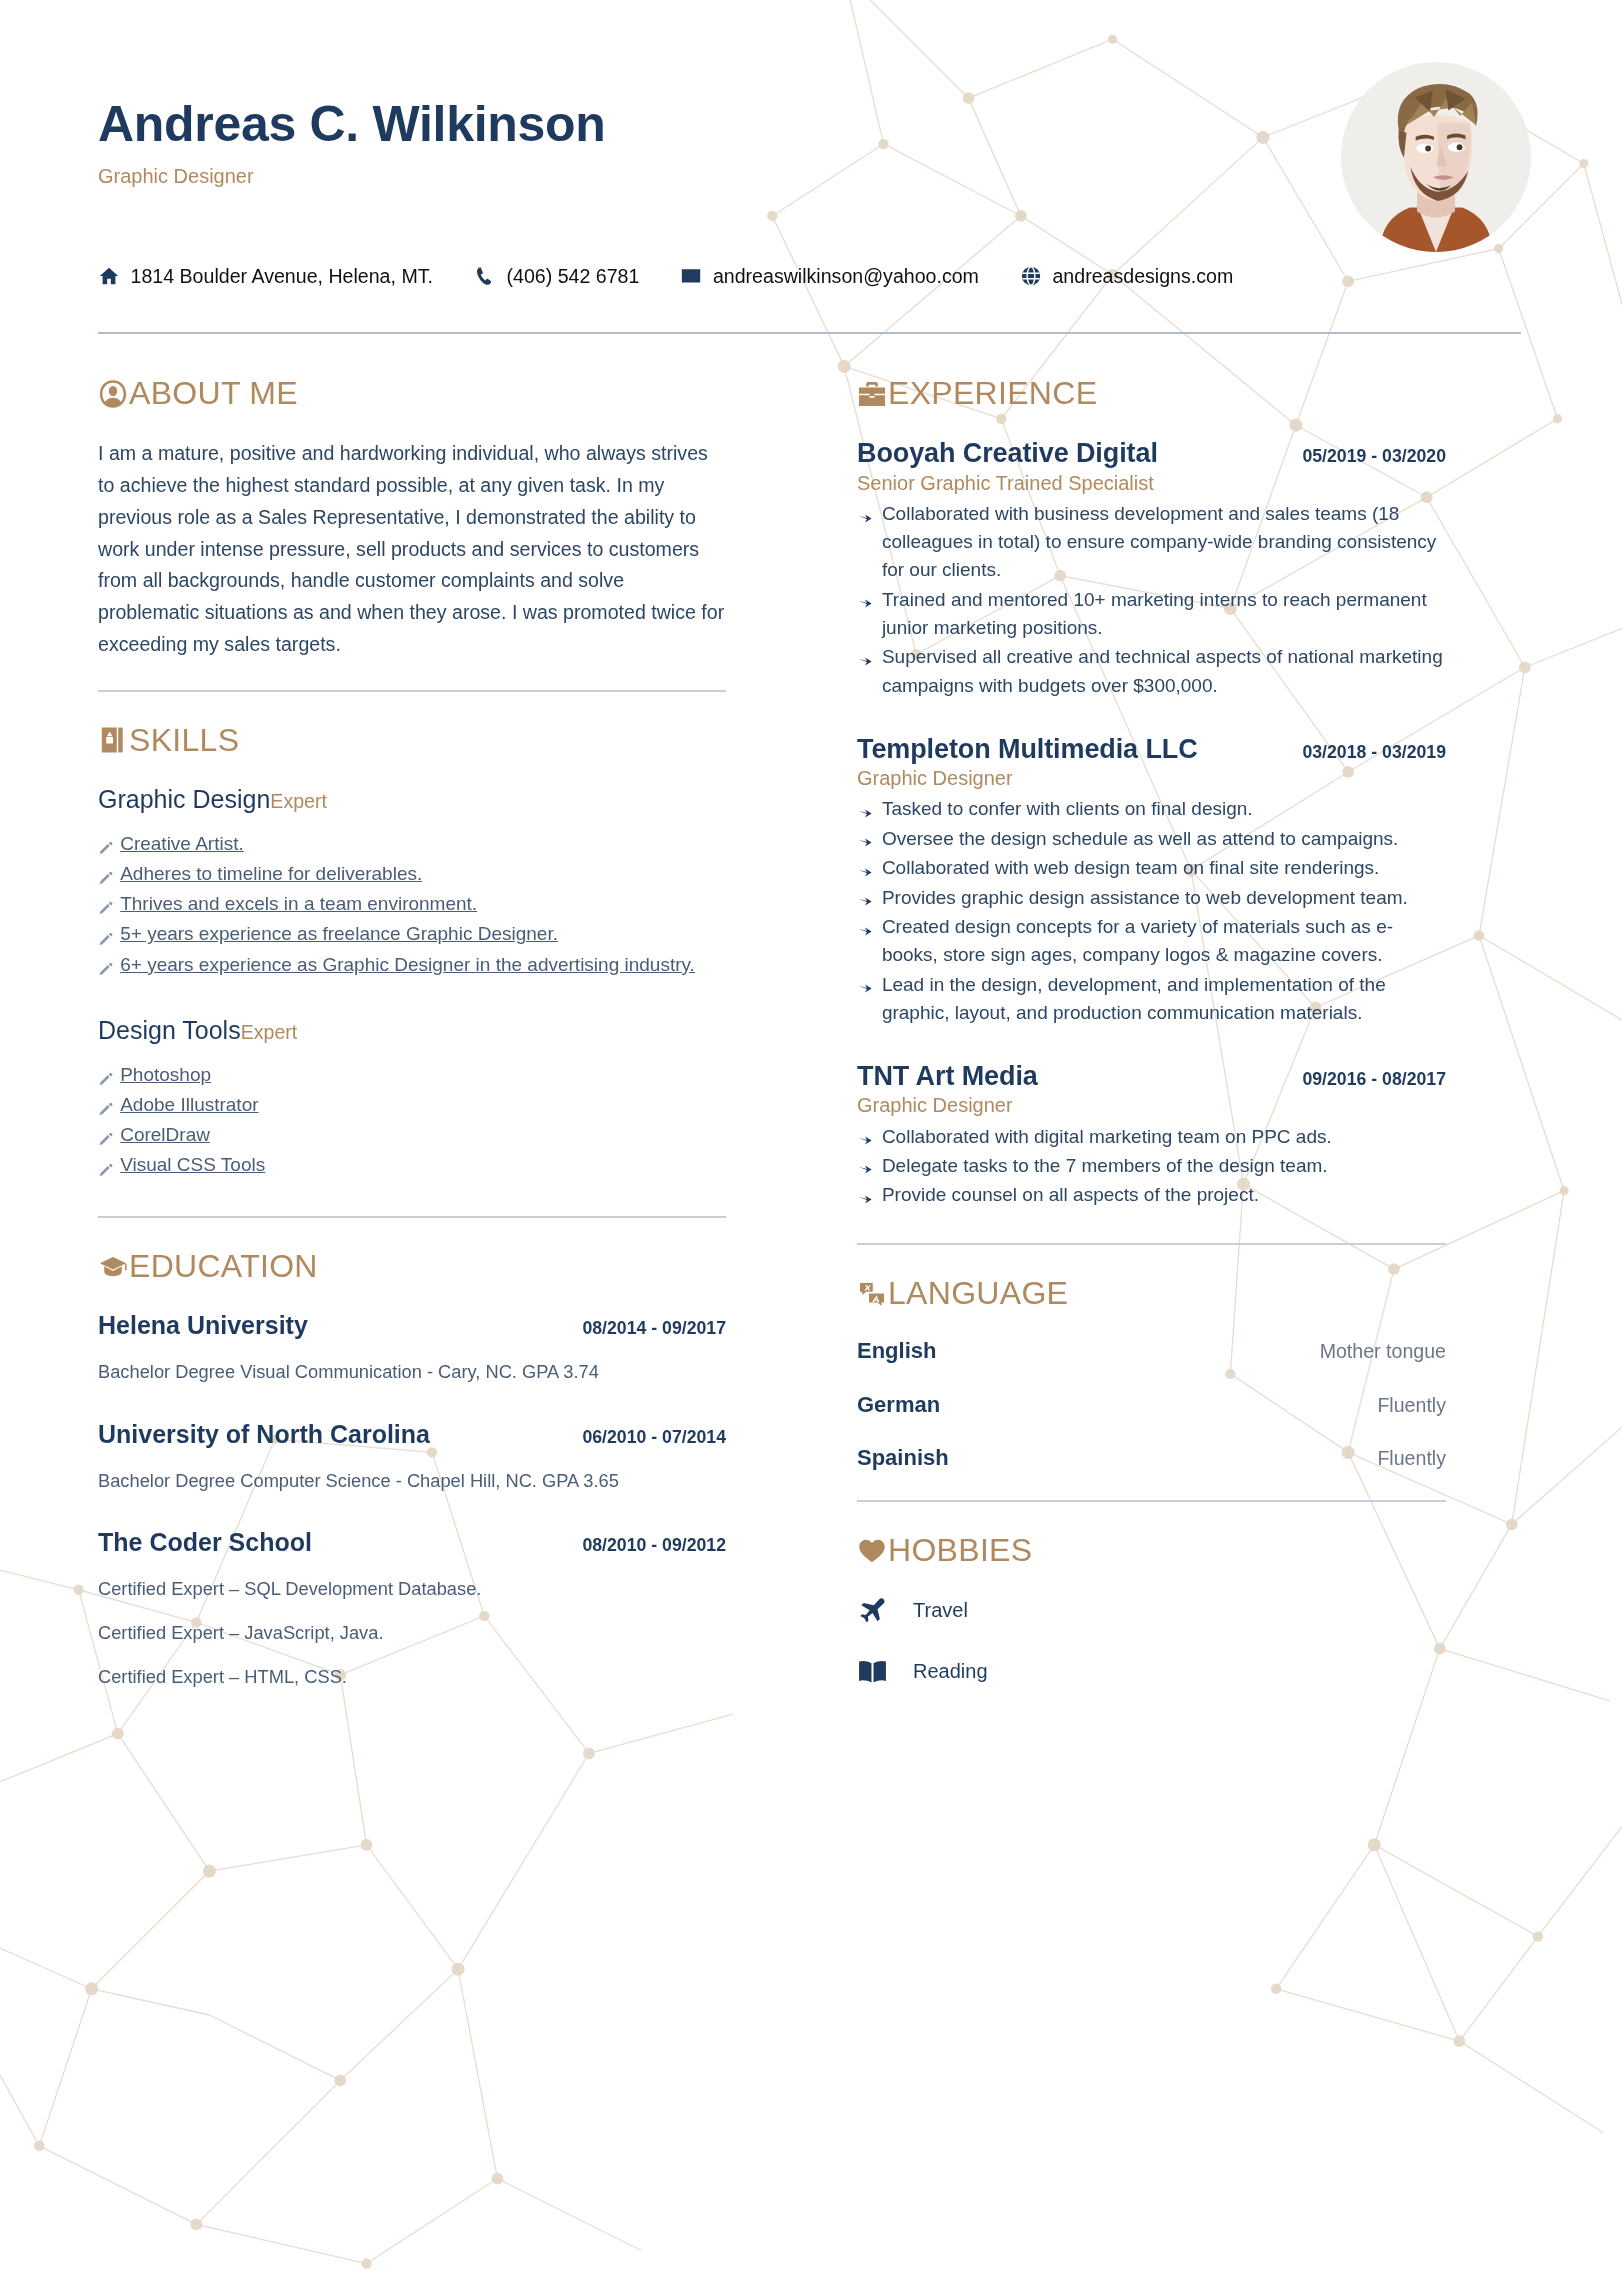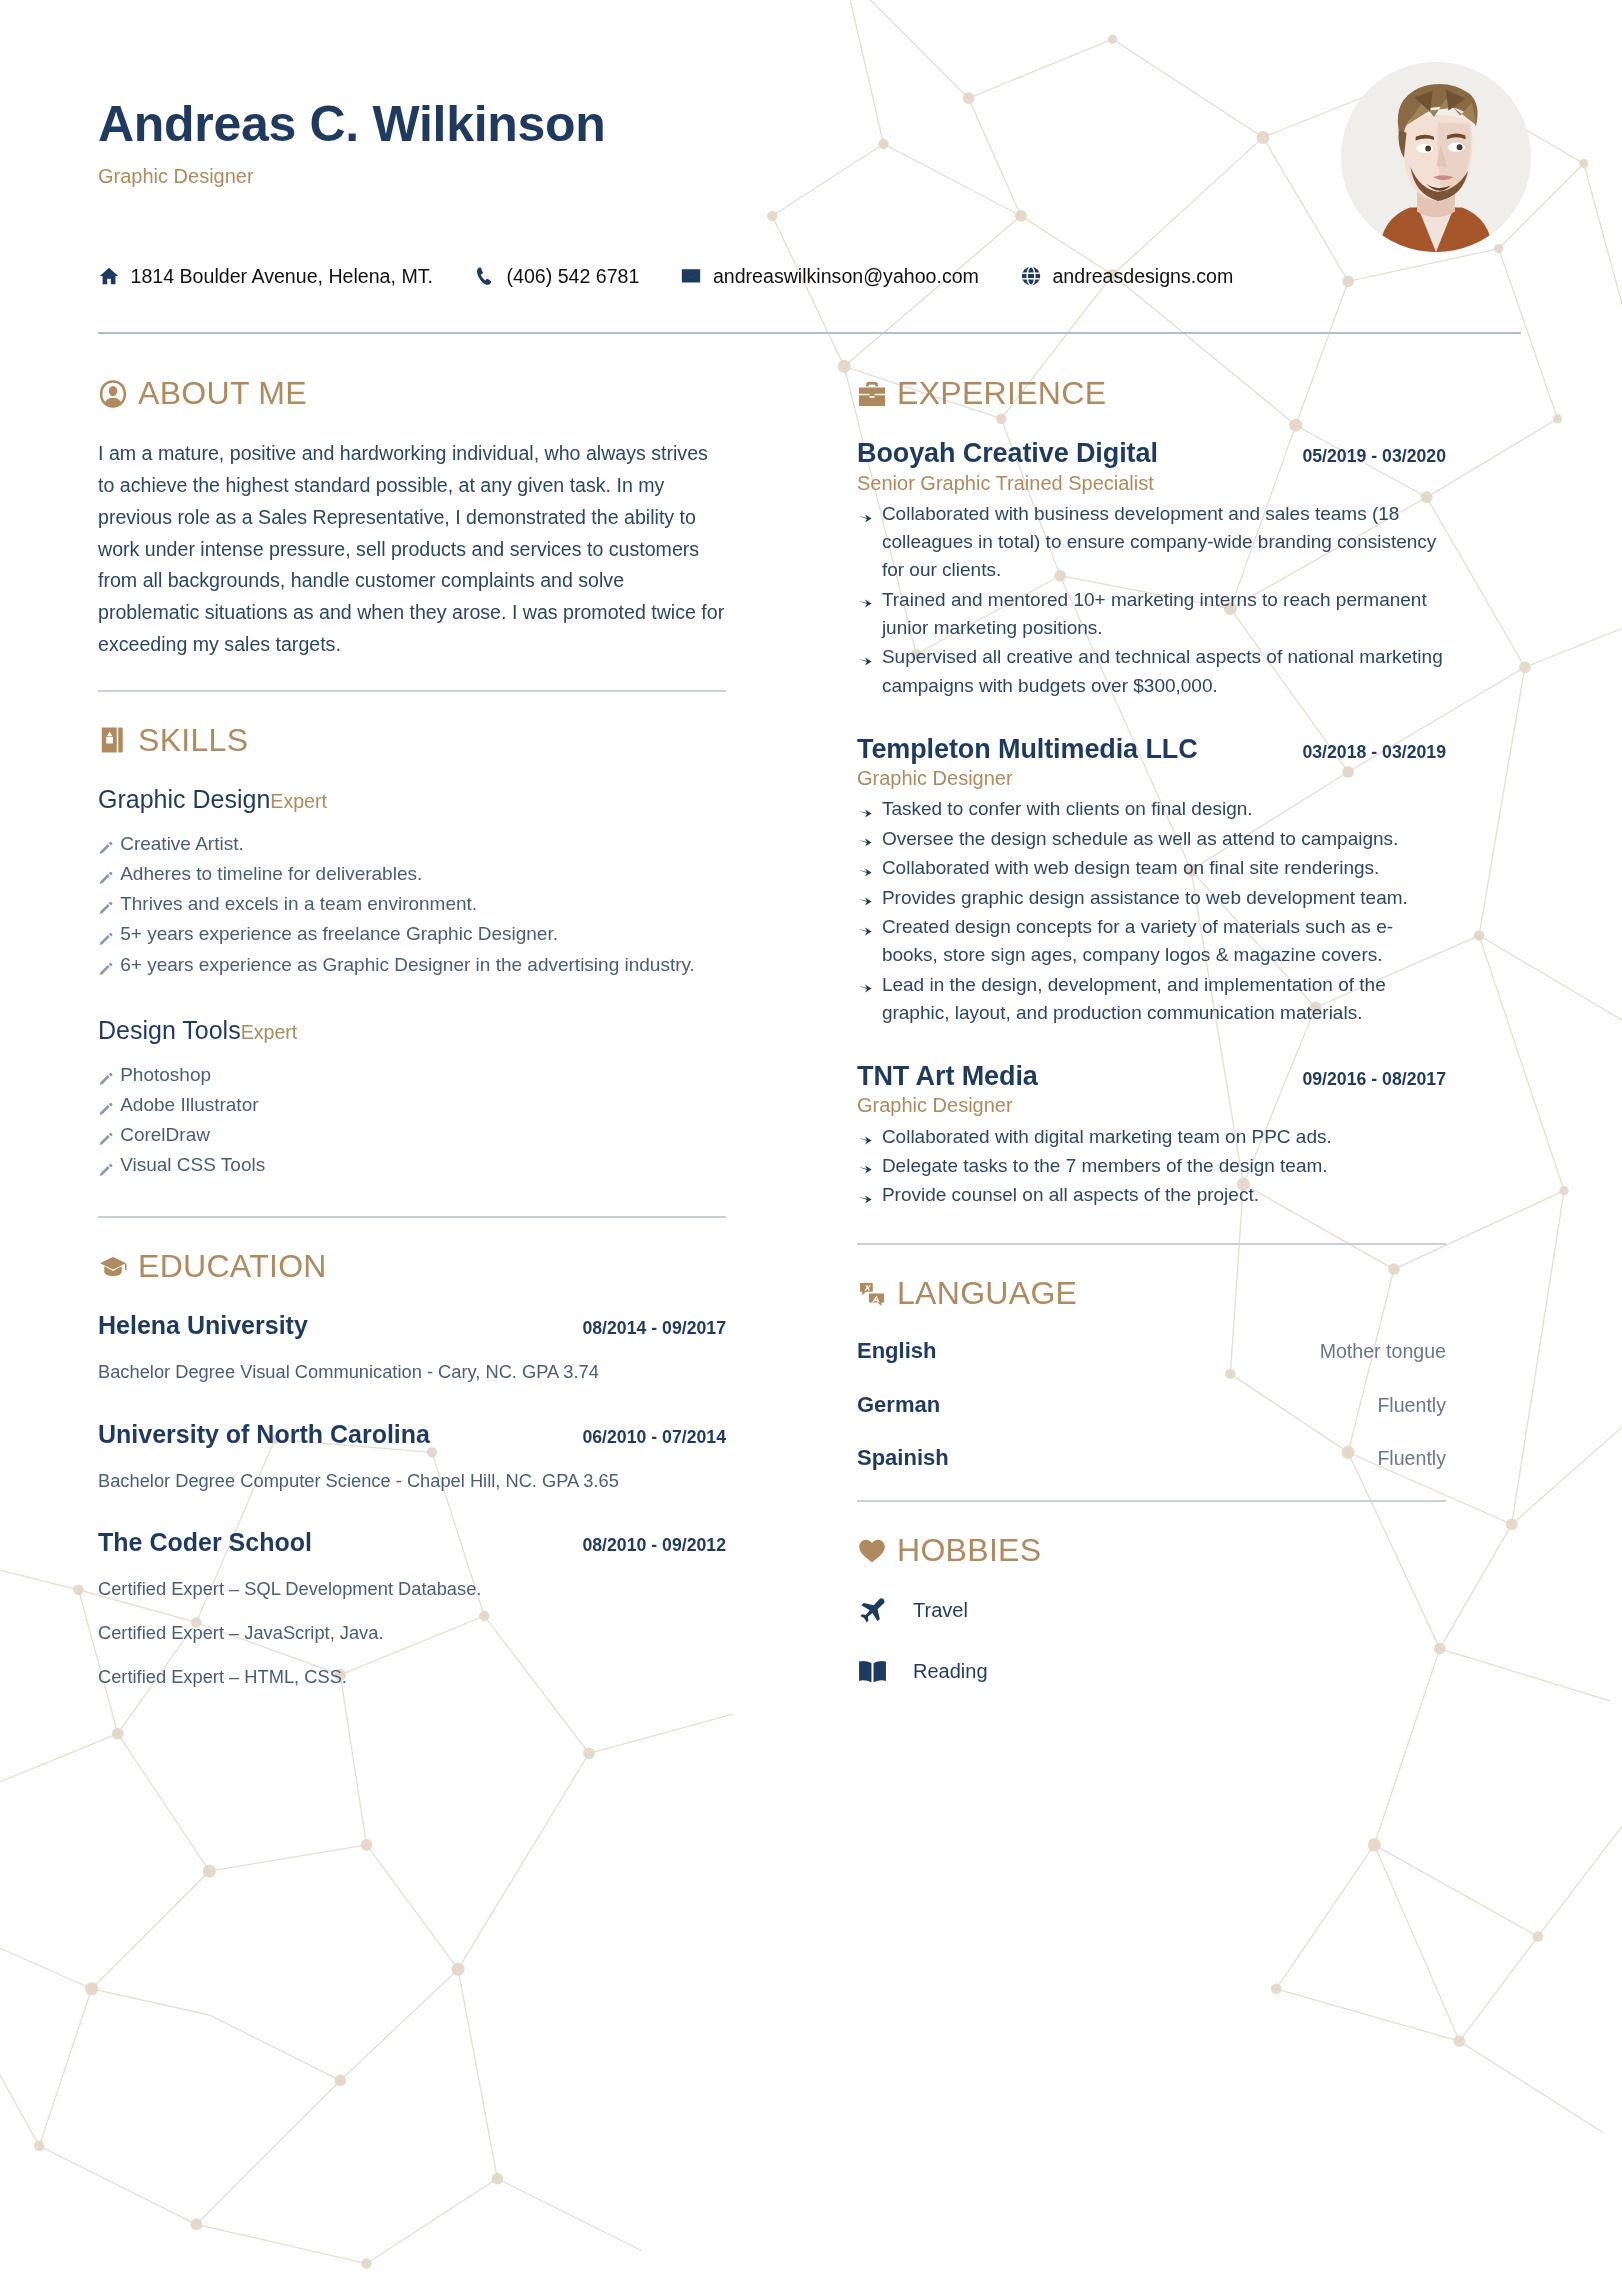--- a/index.html
+++ b/index.html
@@ -107,21 +107,21 @@
     margin-top: 41px;
     gap: 0;
   }
   .col-left  { width: 667px; padding-right: 39px; }
   .col-right { width: 681px; padding-left: 92px; }
 
   
   .section-head {
     display: flex;
     align-items: center;
-    gap: 10px;
+    gap: 1px;
     margin-bottom: 26px;
   }
   .section-head .sh-icon {
     width: 30px; height: 30px;
     display: inline-flex; align-items: center; justify-content: center;
     flex: none;
   }
   .section-head .sh-icon svg { width: 100%; height: 100%; fill: #b08a5e; }
   .section-title {
     font-size: 32px;
@@ -170,21 +170,21 @@
     gap: 6.5px;
     margin-bottom: 3.3px;
   }
   .bullet-list li .pen {
     flex: none;
     width: 15.7px; height: 15.7px;
     margin-top: 5.9px;
     color: #8a99ad;
   }
   .bullet-list li .pen svg { width: 100%; height: 100%; fill: #8a99ad; }
-  .bullet-list li span.txt { display: block; }
+  .bullet-list li span.txt { display: block; text-decoration: underline; }
 
   
   .edu-item { margin-bottom: 35px; }
   .edu-head {
     display: flex;
     justify-content: space-between;
     align-items: baseline;
   }
   .edu-school {
     font-size: 25px;

